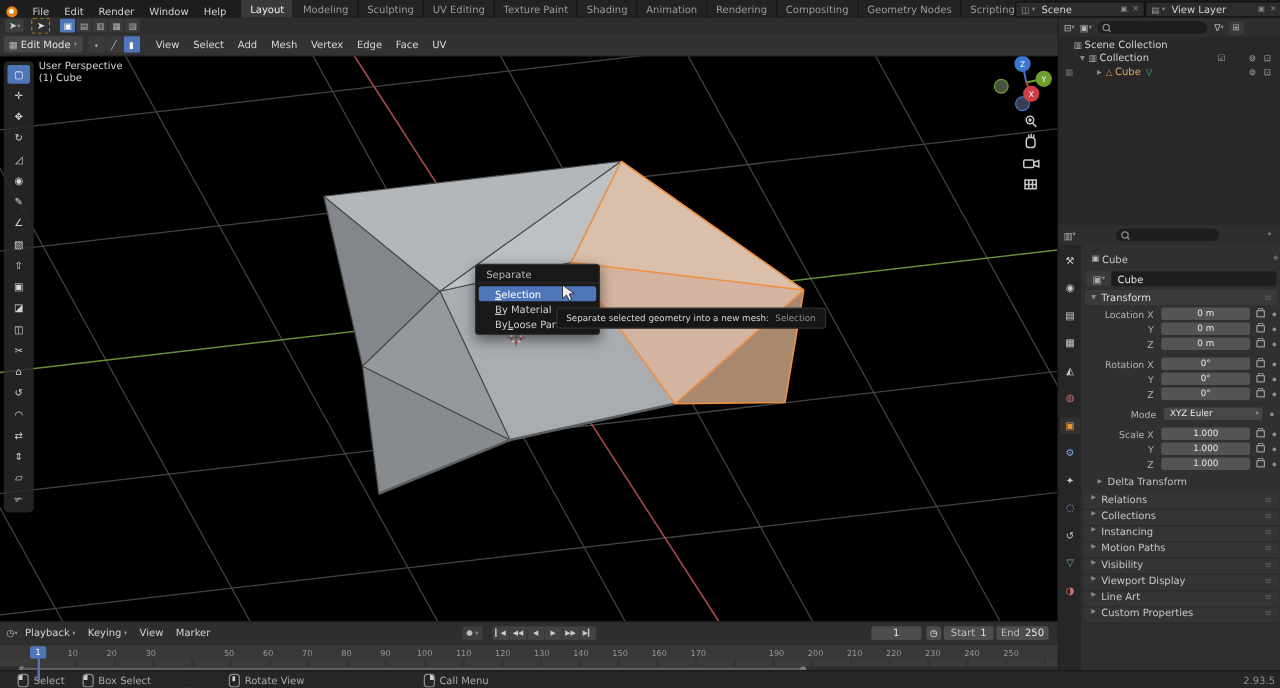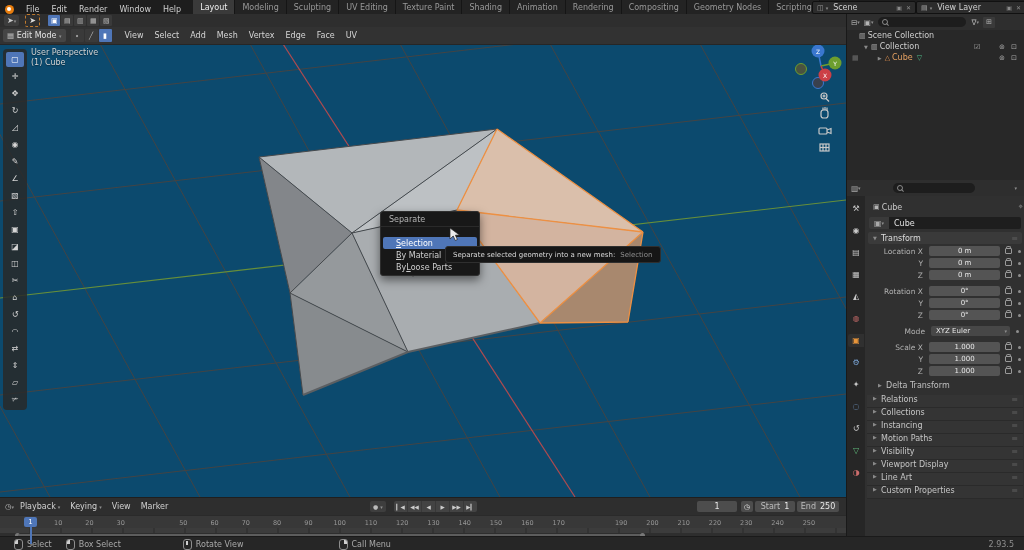--- a/index.html
+++ b/index.html
@@ -43,30 +43,30 @@
   .hw{height:12px;background:#3d3d3d;border-radius:2px;display:flex;align-items:center;padding:0 4px;color:#ccc;gap:3px}
   .hicon{color:#b5b5b5;font-size:7.5px}
   .dim{opacity:.45}
   #vp-right{position:absolute;left:700px;top:28px;height:15px;display:flex;align-items:center;gap:3px}
   .blueic{color:#85aede}
   #shading-cluster{display:flex;background:#2b2b2b;border-radius:3px;height:13px;align-items:center;padding:0 2px;gap:1px}
   .shbtn{width:12px;height:11px;border-radius:2px;display:flex;align-items:center;justify-content:center;color:#bdbdbd;font-size:7px}
   .shbtn.active{background:#5b5b5b;color:#fff}
   .chev{color:#8f8f8f;font-size:5px}
   
-  #viewport{left:0;top:44px;width:872px;height:453px;background:#0c4a6e;overflow:hidden}
+  #viewport{left:0;top:44px;width:872px;height:453px;background:#000000;overflow:hidden}
   #vp-overlay-text{left:31px;top:4px;color:#d2d2d2;line-height:10px;text-shadow:0 1px 1px rgba(0,0,0,.4)}
   
   #toolbar{left:3px;top:5px;width:24px;background:rgba(41,41,41,.85);border-radius:4px;padding:3px 0;display:flex;flex-direction:column;align-items:center;gap:2px}
   .tool{width:18px;height:15px;border-radius:2px;display:flex;align-items:center;justify-content:center;color:#d5d5d5;font-size:8px}
   .tool.active{background:#4f76b8;color:#fff}
   
   #ctx-menu{left:380px;top:211px;width:98px;background:#181818;border:1px solid #2e2e2e;border-radius:3px;
     box-shadow:0 4px 10px rgba(0,0,0,.5);z-index:10;padding-bottom:2px}
-  #ctx-title{color:#b4b4b4;padding:3px 8px 2px 8px;border-bottom:1px solid #2a2a2a;margin-bottom:10px}
+  #ctx-title{color:#b4b4b4;padding:3px 8px 2px 8px;border-bottom:1px solid #2a2a2a;margin-bottom:2px}
   .ctx-item{height:12px;display:flex;align-items:center;padding-left:13px;margin:0 2px;border-radius:2px;color:#cfcfcf}
   .ctx-item.selected{background:#4f76b8;color:#fff}
   .ukey{text-decoration:underline}
   #tooltip{left:445px;top:246px;height:13px;background:#161616;border:1px solid #2f2f2f;border-radius:3px;
     display:flex;align-items:center;padding:1px 7px;white-space:nowrap;z-index:11;font-size:7px;color:#d8d8d8}
   #tooltip .val{color:#8f8f8f;margin-left:5px}
   
   #rightcol{left:846px;top:14px;width:178px;height:522px;background:#282828;border-left:1px solid #191919}
   #outliner-header{left:0;top:0;width:178px;height:16px;background:#2e2e2e;border-bottom:1px solid #222;display:flex;align-items:center}
   .searchbox{height:10px;background:#1d1d1d;border-radius:5px;display:flex;align-items:center;padding:0 4px;color:#888}
@@ -125,21 +125,21 @@
   .scrolldot{position:absolute;top:34.5px;width:5px;height:5px;border-radius:50%;background:#787878}
   
   #statusbar{left:0;top:536px;width:1024px;height:14px;background:#262626;border-top:1px solid #1a1a1a;display:flex;align-items:center}
   .hint{display:flex;align-items:center;gap:4px;color:#a9a9a9}
   .hint:nth-child(1){margin-left:14px}.hint:nth-child(2){margin-left:14px}.hint:nth-child(3){margin-left:62px}.hint:nth-child(4){margin-left:95px}
   .mouse{position:relative;width:7px;height:9px;border:1px solid #8e8e8e;border-radius:3px;display:inline-block}
   .mouse::before{content:"";position:absolute;background:#cfcfcf}
   .mouse.left-mouse::before,.mouse.left-mouse-drag::before{left:0;top:0;width:3px;height:4px;border-radius:2px 0 0 0}
   .mouse.middle-mouse::before{left:2px;top:1px;width:2px;height:4px}
   .mouse.right-mouse::before{right:0;top:0;width:3px;height:4px;border-radius:0 2px 0 0}
-  #version{margin-left:auto;margin-right:10px;color:#8f8f8f}
+  #version{margin-left:auto;margin-right:4px;color:#8f8f8f}
 </style>
 </head>
 <body>
 
 <div id="topbar" class="abs">
   <span class="logo"></span>
   <span id="app-menus" style="display:flex">
       <span class="tbmenu">File</span>
       <span class="tbmenu">Edit</span>
       <span class="tbmenu">Render</span>

